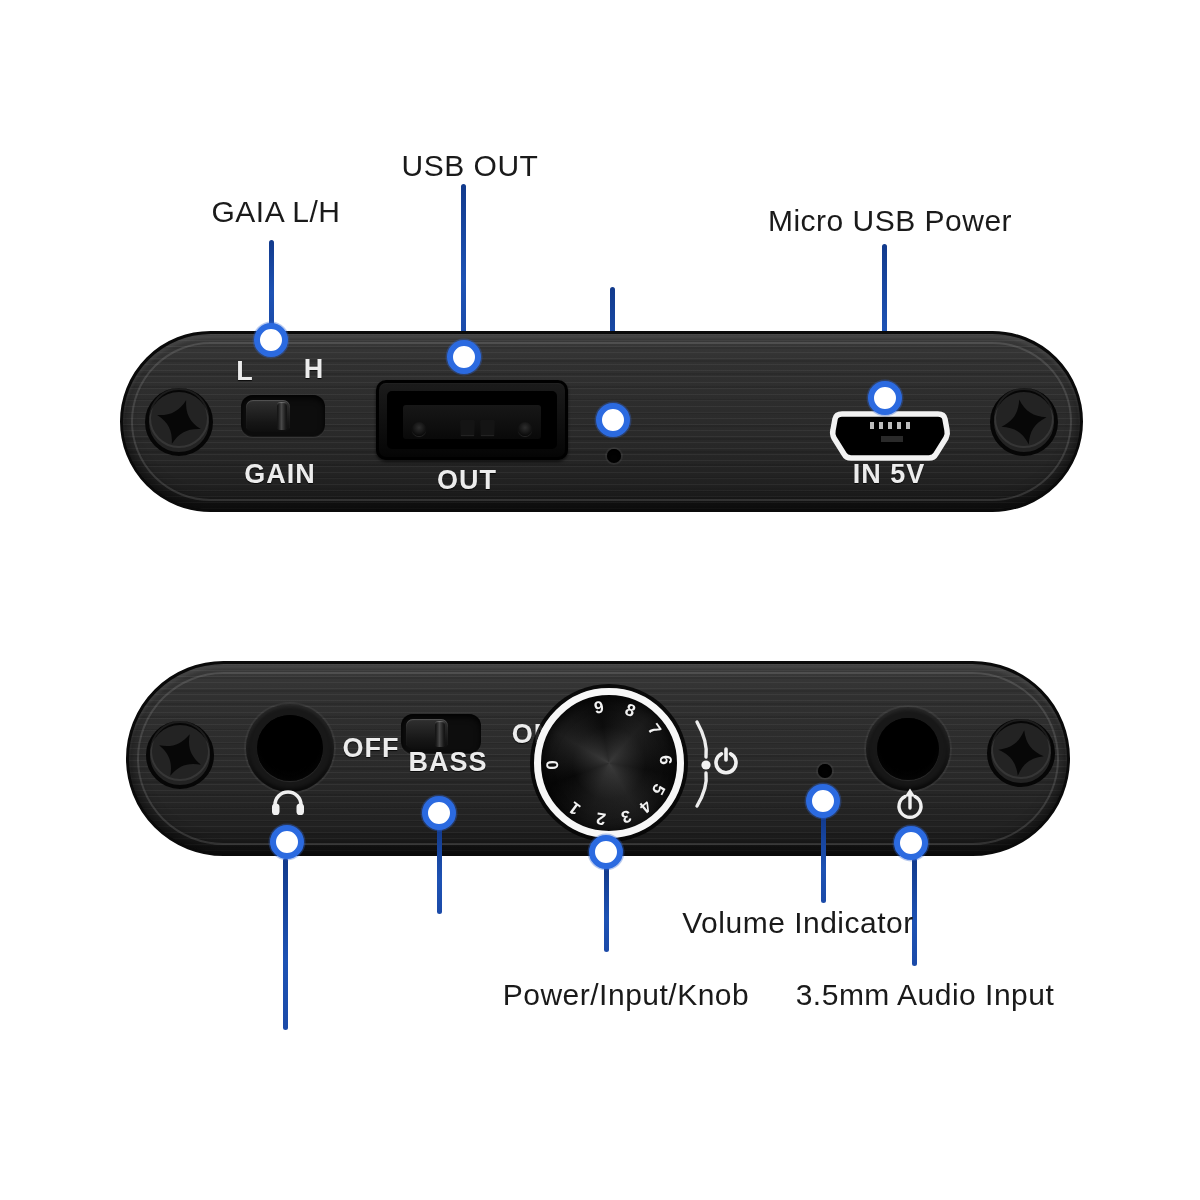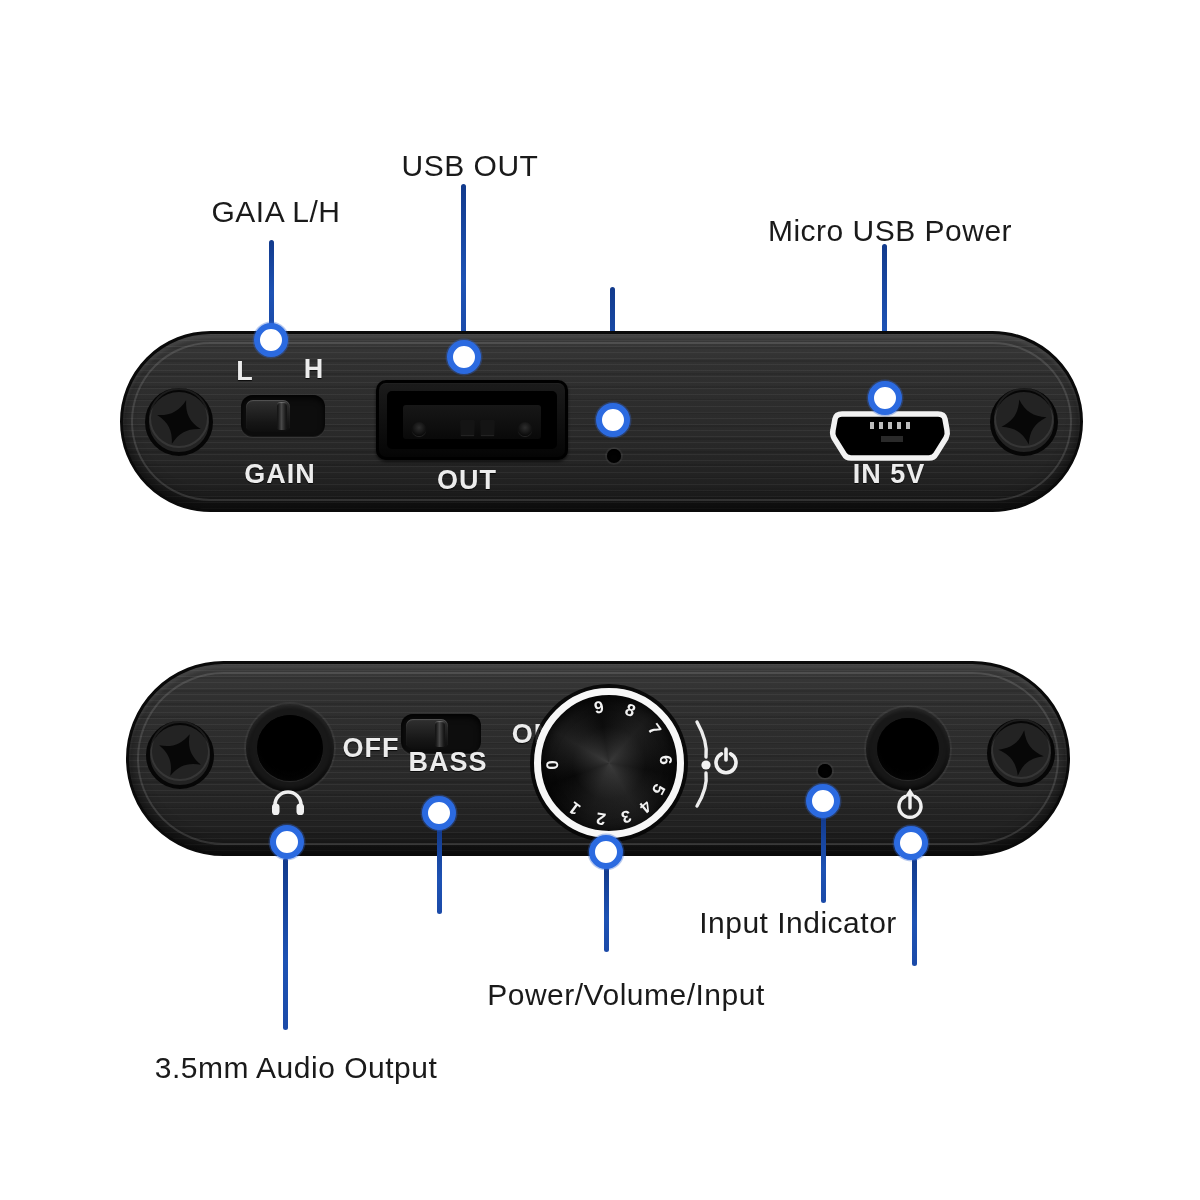--- a/index.html
+++ b/index.html
@@ -76,21 +76,21 @@
      text-shadow:0 0 1px rgba(0,0,0,.8);}
   .pointer-svg,.power-svg,.hp-svg,.in-svg,.musb-svg{position:absolute;}
 </style>
 </head>
 <body>
 
 <div class="stage">
 
   <div class="clabel" style="left:276px;top:212px">GAIA L/H</div>
   <div class="clabel" style="left:470px;top:166px">USB OUT</div>
-  <div class="clabel" style="left:890px;top:231px">Micro USB Power</div>
+  <div class="clabel" style="left:890px;top:221px">Micro USB Power</div>
 
   <div class="cline" style="left:269px;top:240px;height:88px"></div>
   <div class="cline" style="left:461px;top:184px;height:160px"></div>
   <div class="cline" style="left:610px;top:287px;height:119px"></div>
   <div class="cline" style="left:882px;top:244px;height:140px"></div>
 
   <div class="device" style="left:120px;top:331px;width:957px;height:175px">
     <div class="inner-ring"></div>
 
     <svg class="screw" style="left:21px;top:53px" width="70" height="70" viewBox="0 0 70 70">
@@ -216,17 +216,17 @@
   <div class="cline" style="left:604px;top:867px;height:85px"></div>
   <div class="cline" style="left:821px;top:816px;height:87px"></div>
   <div class="cline" style="left:912px;top:858px;height:108px"></div>
 
   <div class="cdot" style="left:270px;top:825px"></div>
   <div class="cdot" style="left:422px;top:796px"></div>
   <div class="cdot" style="left:589px;top:835px"></div>
   <div class="cdot" style="left:806px;top:784px"></div>
   <div class="cdot" style="left:894px;top:826px"></div>
 
-  <div class="clabel" style="left:296px;top:1068px">3.5mm Audio Output</div>
-  <div class="clabel" style="left:626px;top:995px">Power/Volume/Input</div>
-  <div class="clabel" style="left:798px;top:923px">Input Indicator</div>
+  <div class="clabel" style="left:626px;top:995px">Power/Input/Knob</div>
+  <div class="clabel" style="left:798px;top:923px">Volume Indicator</div>
+  <div class="clabel" style="left:925px;top:995px">3.5mm Audio Input</div>
 
 </div>
 
 </body></html>

